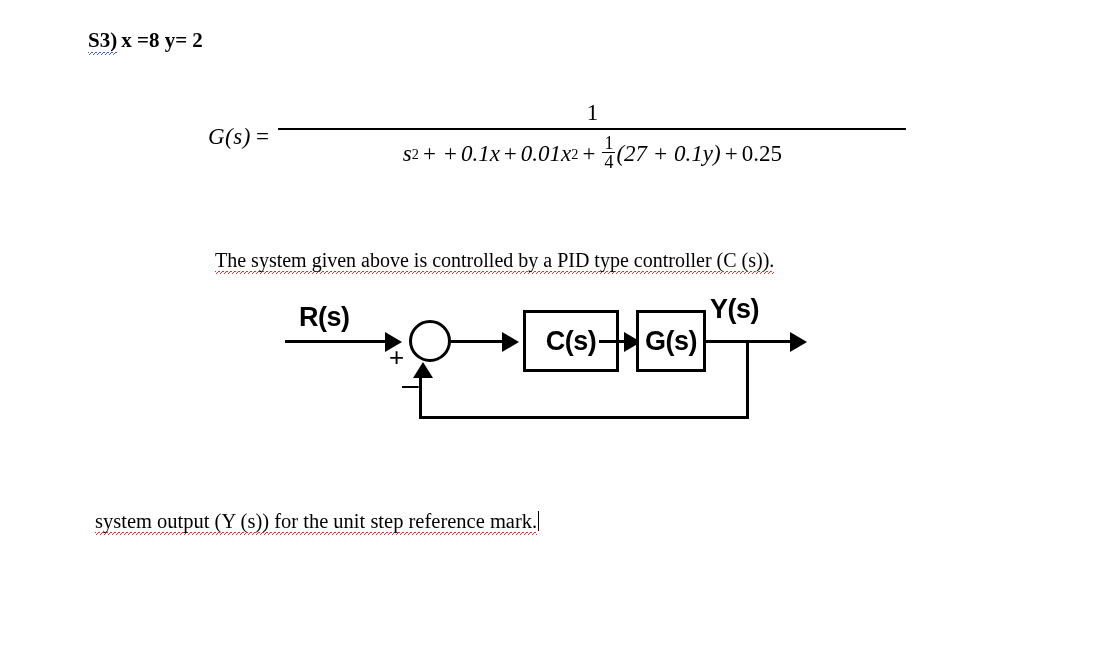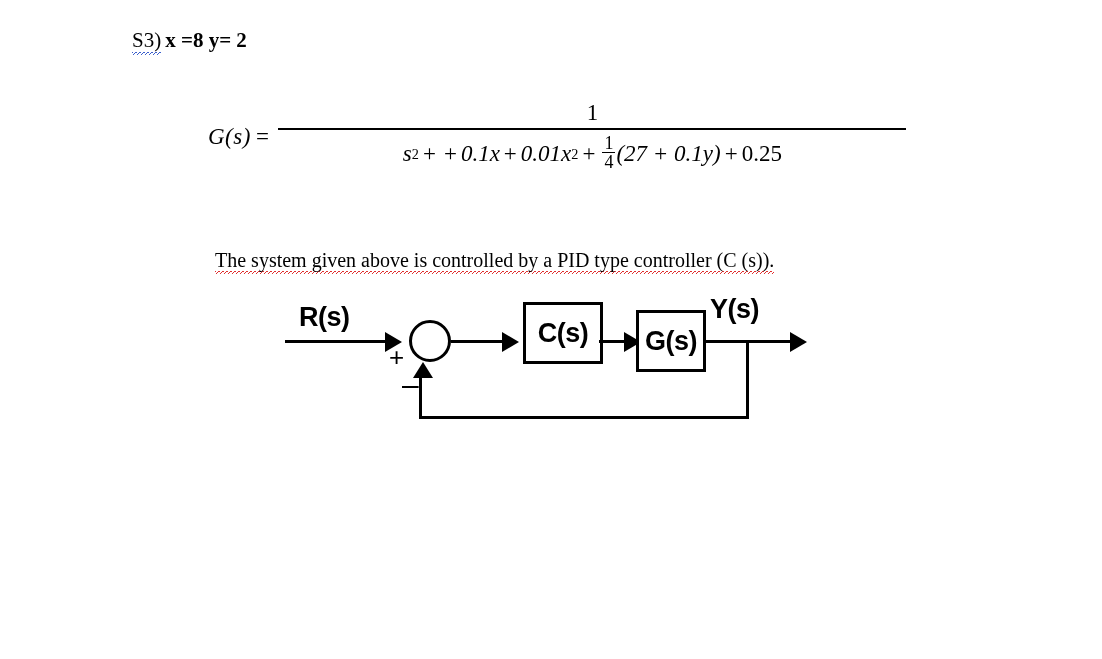--- a/index.html
+++ b/index.html
@@ -42,22 +42,21 @@
   
   #q-heading {
     position: absolute;
     left: 88px;
     top: 27px;
     font-size: 21px;
     line-height: 26px;
     white-space: nowrap;
   }
   #q-heading .lbl {
-    font-weight: normal;
-    margin-left: 44px;
+    font-weight: bold;
   }
   #q-heading .vals {
     font-weight: bold;
     margin-left: 4px;
   }
 
   
   #tf-block {
     position: absolute;
     left: 208px;
@@ -277,32 +276,33 @@
   <div class="wire hwire" style="left:0px; top:48px; width:104px;"></div>
   <div class="arrow-r" style="left:100px; top:40px;"></div>
 
   <div id="sum-circle" style="left:124px; top:28px;"></div>
   <div class="sign" style="left:104px; top:52px;">+</div>
   <div class="sign" style="left:117px; top:78px; font-size:30px;">–</div>
 
   <div class="wire hwire" style="left:166px; top:48px; width:55px;"></div>
   <div class="arrow-r" style="left:217px; top:40px;"></div>
 
-  <div class="db-box" style="left:238px; top:10px; width:80px; height:62px;">C(s)</div>
+  <div class="db-box" style="left:238px; top:18px; width:96px; height:62px;">C(s)</div>
 
   <div class="wire hwire" style="left:314px; top:48px; width:36px;"></div>
   <div class="arrow-r" style="left:339px; top:40px;"></div>
 
   <div class="db-box" style="left:351px; top:18px; width:70px; height:62px;">G(s)</div>
 
   <div class="wire hwire" style="left:421px; top:48px; width:90px;"></div>
   <div class="arrow-r" style="left:505px; top:40px;"></div>
 
   <div class="db-label" style="left:425px; top:2px;">Y(s)</div>
 
   <div class="wire vwire" style="left:461px; top:48px; height:79px;"></div>
   <div class="wire hwire" style="left:134px; top:124px; width:330px;"></div>
   <div class="wire vwire" style="left:134px; top:86px; height:40px;"></div>
   <div class="arrow-u" style="left:128px; top:70px;"></div>
 </div>
 
 <div id="bottom-para">
+  <span class="ln"><span class="sq-red">system output (Y (s)) for the unit step reference mark.</span><span class="caret"></span></span>
 </div>
 
 </body></html>

